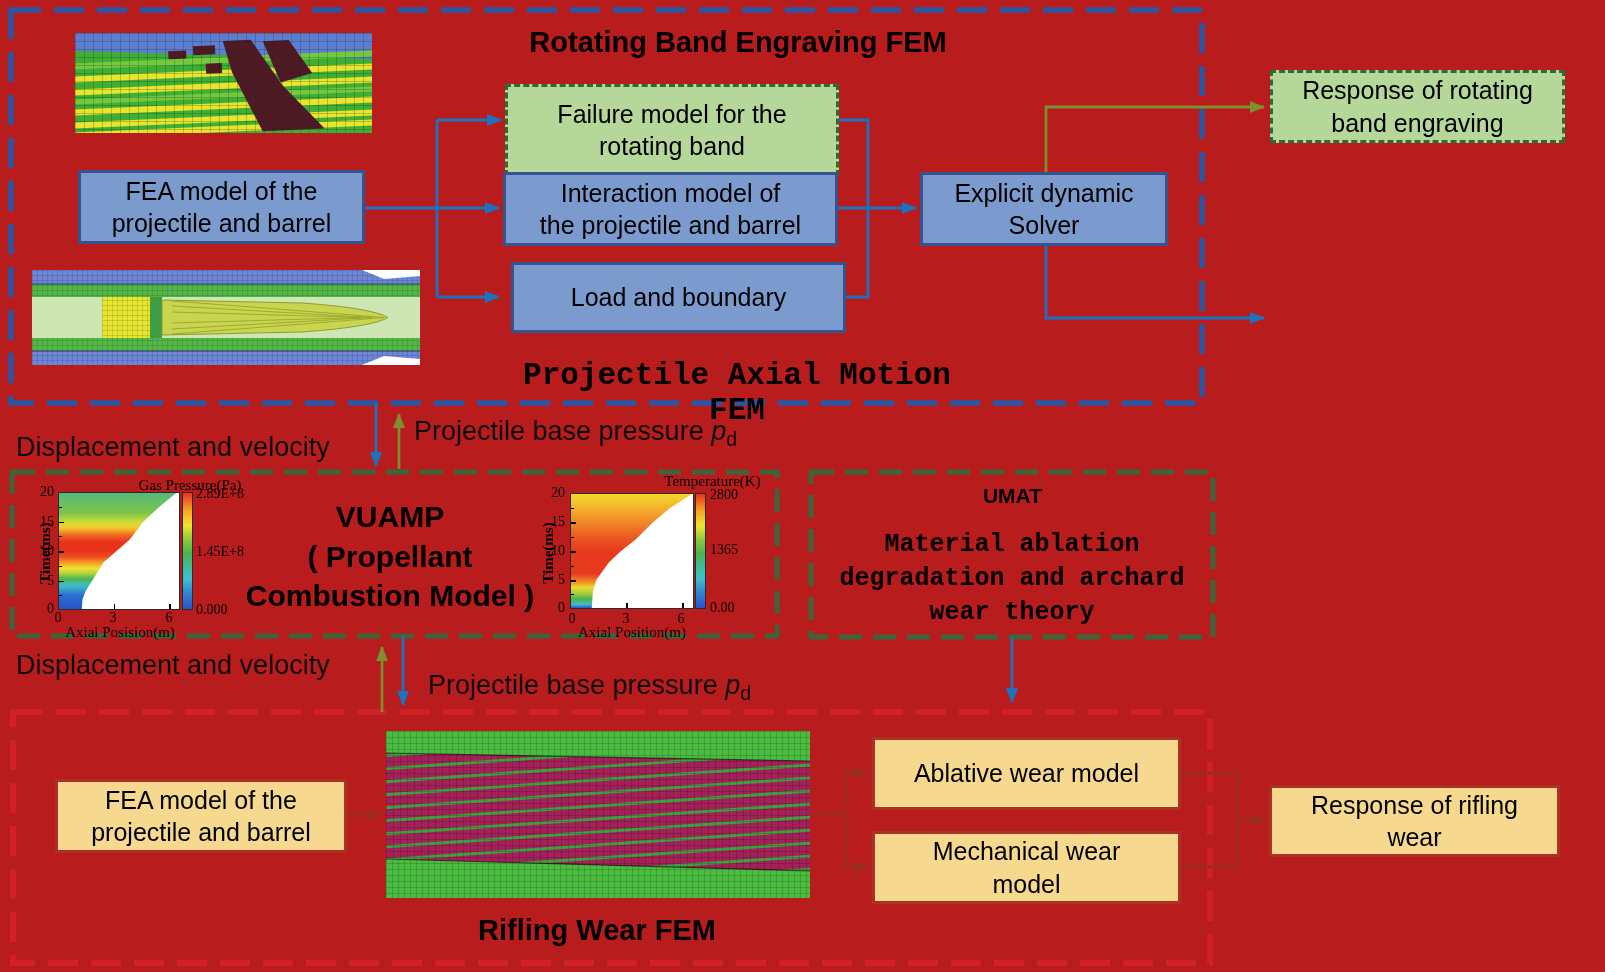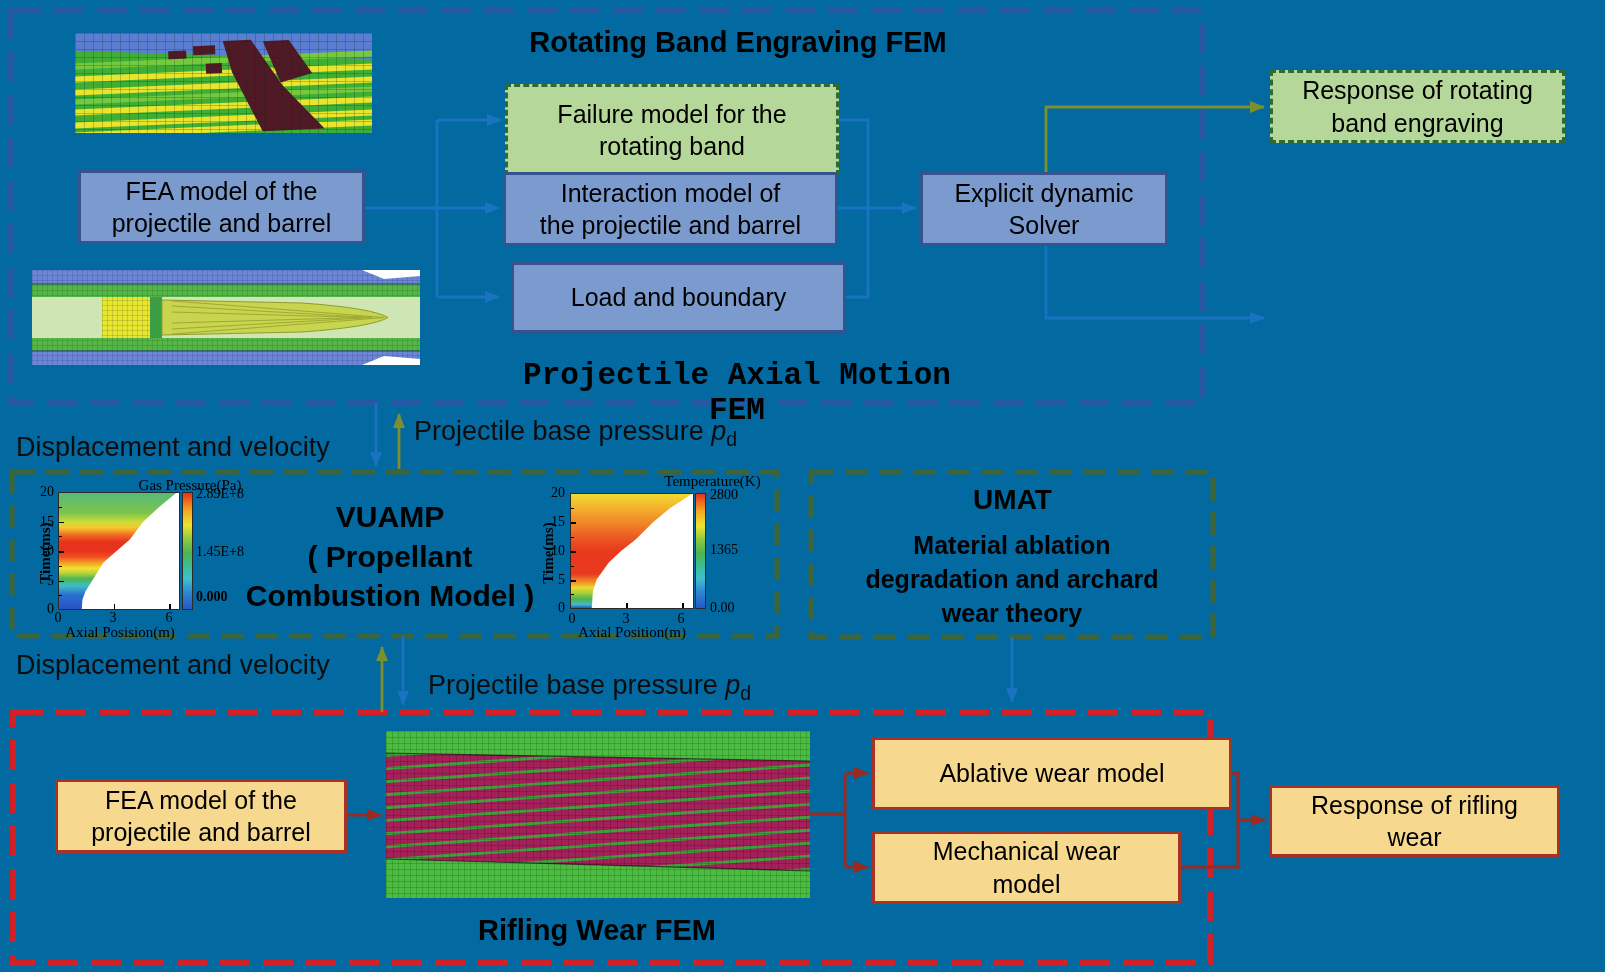--- a/index.html
+++ b/index.html
@@ -1,16 +1,16 @@
 <!DOCTYPE html>
 <html><head>
 <meta charset="utf-8">
 <style>
   html,body { margin:0; padding:0; background:#ffffff; }
-  .page { position:relative; width:1605px; height:972px; background:#0369a1;
+  .page { position:relative; width:1605px; height:972px; background:#b91c1c;
           font-family:"Liberation Sans", sans-serif; overflow:hidden; }
   svg.overlay { position:absolute; left:0; top:0; width:1605px; height:972px; z-index:1; }
   .content { position:absolute; left:0; top:0; width:1605px; height:972px; z-index:2; }
 
   .box { position:absolute; box-sizing:border-box; display:flex; align-items:center; justify-content:center;
          text-align:center; white-space:pre-line; font-size:25px; line-height:1.3; color:#000; }
   .blue   { background:#7b9bce; border:3px solid #35548f; }
   .greenD { background:#b5d79a; border:3px dashed #2f6a35; }
   .orange { background:#f6d88e; border:3px solid #a93226; }
 
@@ -202,21 +202,21 @@
         <div class="tick" style="left:54.5px; bottom:0; width:1.5px; height:5px;"></div>
         <div class="tick" style="left:110px;  bottom:0; width:1.5px; height:5px;"></div>
       </div>
       <div class="el ptxt" style="left:33px;  top:137px; width:10px; text-align:center;">0</div>
       <div class="el ptxt" style="left:88px;  top:137px; width:10px; text-align:center;">3</div>
       <div class="el ptxt" style="left:144px; top:137px; width:10px; text-align:center;">6</div>
       <div class="el ptxt pxlabel" style="left:35px; top:151px; width:130px;">Axial Posision(m)</div>
       <div class="el cb" style="left:162px; top:19px; width:11px; height:118px;"></div>
       <div class="el ptxt" style="left:176px; top:13px;">2.89E+8</div>
       <div class="el ptxt" style="left:176px; top:71px;">1.45E+8</div>
-      <div class="el ptxt" style="left:176px; top:116px;font-weight:bold;">0.000</div>
+      <div class="el ptxt" style="left:176px; top:129px;">0.000</div>
     </div>
 
     <div class="plot" style="left:545px; top:473px; width:240px;">
       <div class="el ptxt ptitle" style="left:100px; top:0; width:135px;">Temperature(K)</div>
       <div class="el pylabel" style="left:-52px; top:72px; width:110px; height:16px;">Time(ms)</div>
       <div class="el ptxt tickr" style="left:-10px; top:12px;  width:30px;">20</div>
       <div class="el ptxt tickr" style="left:-10px; top:41px;  width:30px;">15</div>
       <div class="el ptxt tickr" style="left:-10px; top:70px;  width:30px;">10</div>
       <div class="el ptxt tickr" style="left:-10px; top:99px;  width:30px;">5</div>
       <div class="el ptxt tickr" style="left:-10px; top:127px; width:30px;">0</div>
@@ -235,22 +235,22 @@
       <div class="el ptxt" style="left:22px;  top:138px; width:10px; text-align:center;">0</div>
       <div class="el ptxt" style="left:76px;  top:138px; width:10px; text-align:center;">3</div>
       <div class="el ptxt" style="left:131px; top:138px; width:10px; text-align:center;">6</div>
       <div class="el ptxt pxlabel" style="left:22px; top:151px; width:130px;">Axial Position(m)</div>
       <div class="el cb" style="left:150px; top:20px; width:11px; height:116px;"></div>
       <div class="el ptxt" style="left:165px; top:14px;">2800</div>
       <div class="el ptxt" style="left:165px; top:69px;">1365</div>
       <div class="el ptxt" style="left:165px; top:127px;">0.00</div>
     </div>
 
-    <div class="h1" style="left:830px; top:484px; width:365px; font-size:28px;">UMAT</div>
-    <div class="h1" style="left:822px; top:528px; width:380px; font-size:25px; line-height:1.36;">Material ablation
+    <div class="h1" style="left:830px; top:484px; width:365px; font-size:21px;">UMAT</div>
+    <div class="h1" style="left:822px; top:528px; width:380px; font-size:25px; line-height:1.36;font-family:Liberation Mono, monospace;">Material ablation
 degradation and archard
 wear theory</div>
 
     <div class="lbl" style="left:16px; top:650px;">Displacement and  velocity</div>
     <div class="lbl" style="left:428px; top:670px;"><span>Projectile base pressure </span><i>p</i><sub>d</sub></div>
 
     <div class="box orange" style="left:55px; top:779px; width:292px; height:74px;">FEA model of  the
 projectile and barrel</div>
 
     <svg class="mesh" style="left:386px; top:731px;" width="424" height="167" viewBox="0 0 424 167">
@@ -266,21 +266,21 @@
           <path d="M0,0H7 M0,0V6" stroke="rgba(25,0,25,0.45)" stroke-width="0.8" fill="none"></path>
         </pattern>
       </defs>
       <rect width="424" height="167" fill="#4cbb41"></rect>
       <rect width="424" height="167" fill="url(#m3g)"></rect>
       <polygon points="0,22 424,30 424,140 0,128" fill="url(#m3s)"></polygon>
       <polygon points="0,22 424,30 424,140 0,128" fill="url(#m3d)"></polygon>
       <path d="M0,22 L424,30 M0,128 L424,140" stroke="rgba(0,0,0,0.55)" stroke-width="1.2" fill="none"></path>
     </svg>
 
-    <div class="box orange" style="left:872px; top:737px; width:360px; height:73px;">Ablative wear model</div>
+    <div class="box orange" style="left:872px; top:737px; width:309px; height:73px;">Ablative wear model</div>
     <div class="box orange" style="left:872px; top:831px; width:309px; height:73px;">Mechanical wear
 model</div>
     <div class="box orange" style="left:1269px; top:785px; width:291px; height:72px;">Response of rifling
 wear</div>
 
     <div class="h1" style="left:382px; top:914px; width:430px;">Rifling Wear FEM</div>
 
   </div>
 </div>
 

